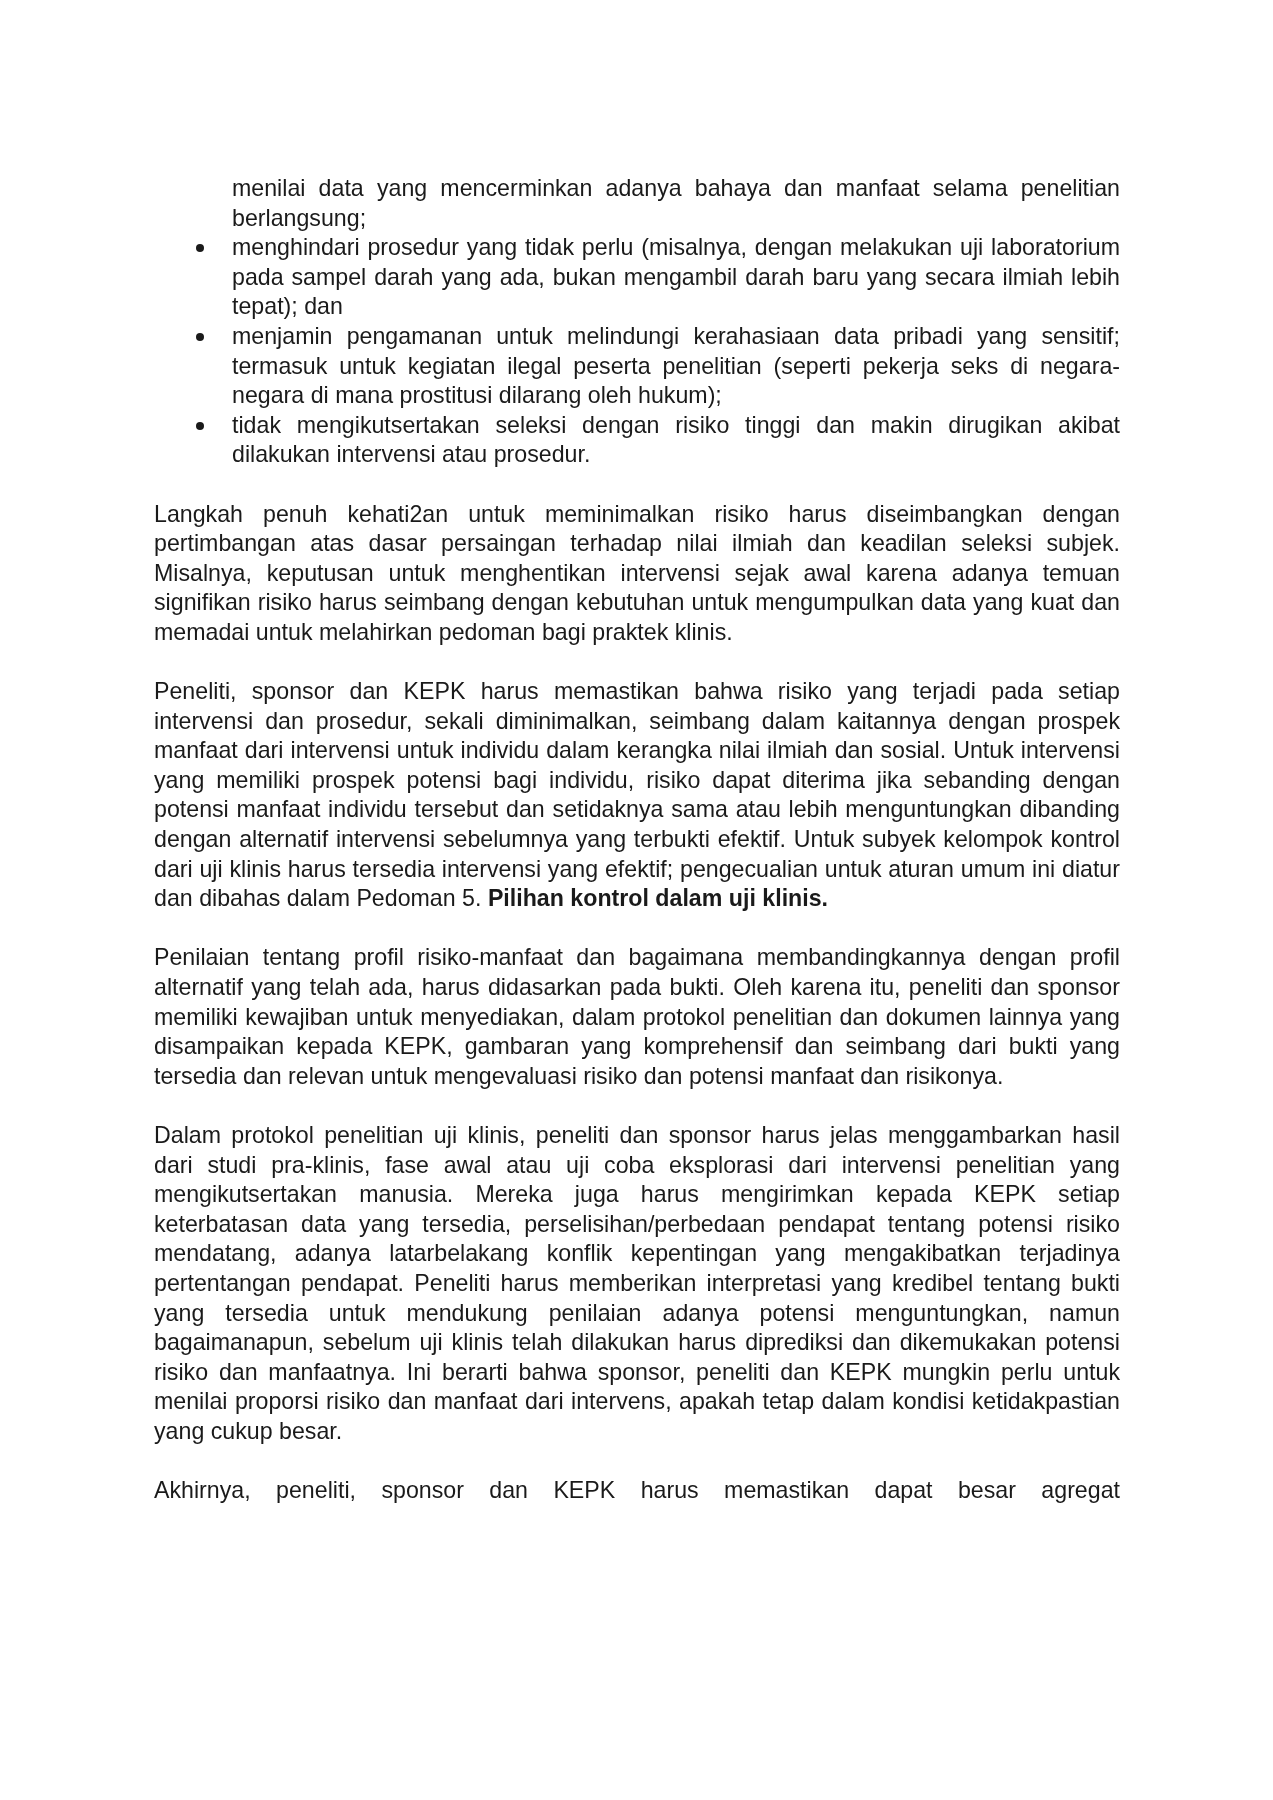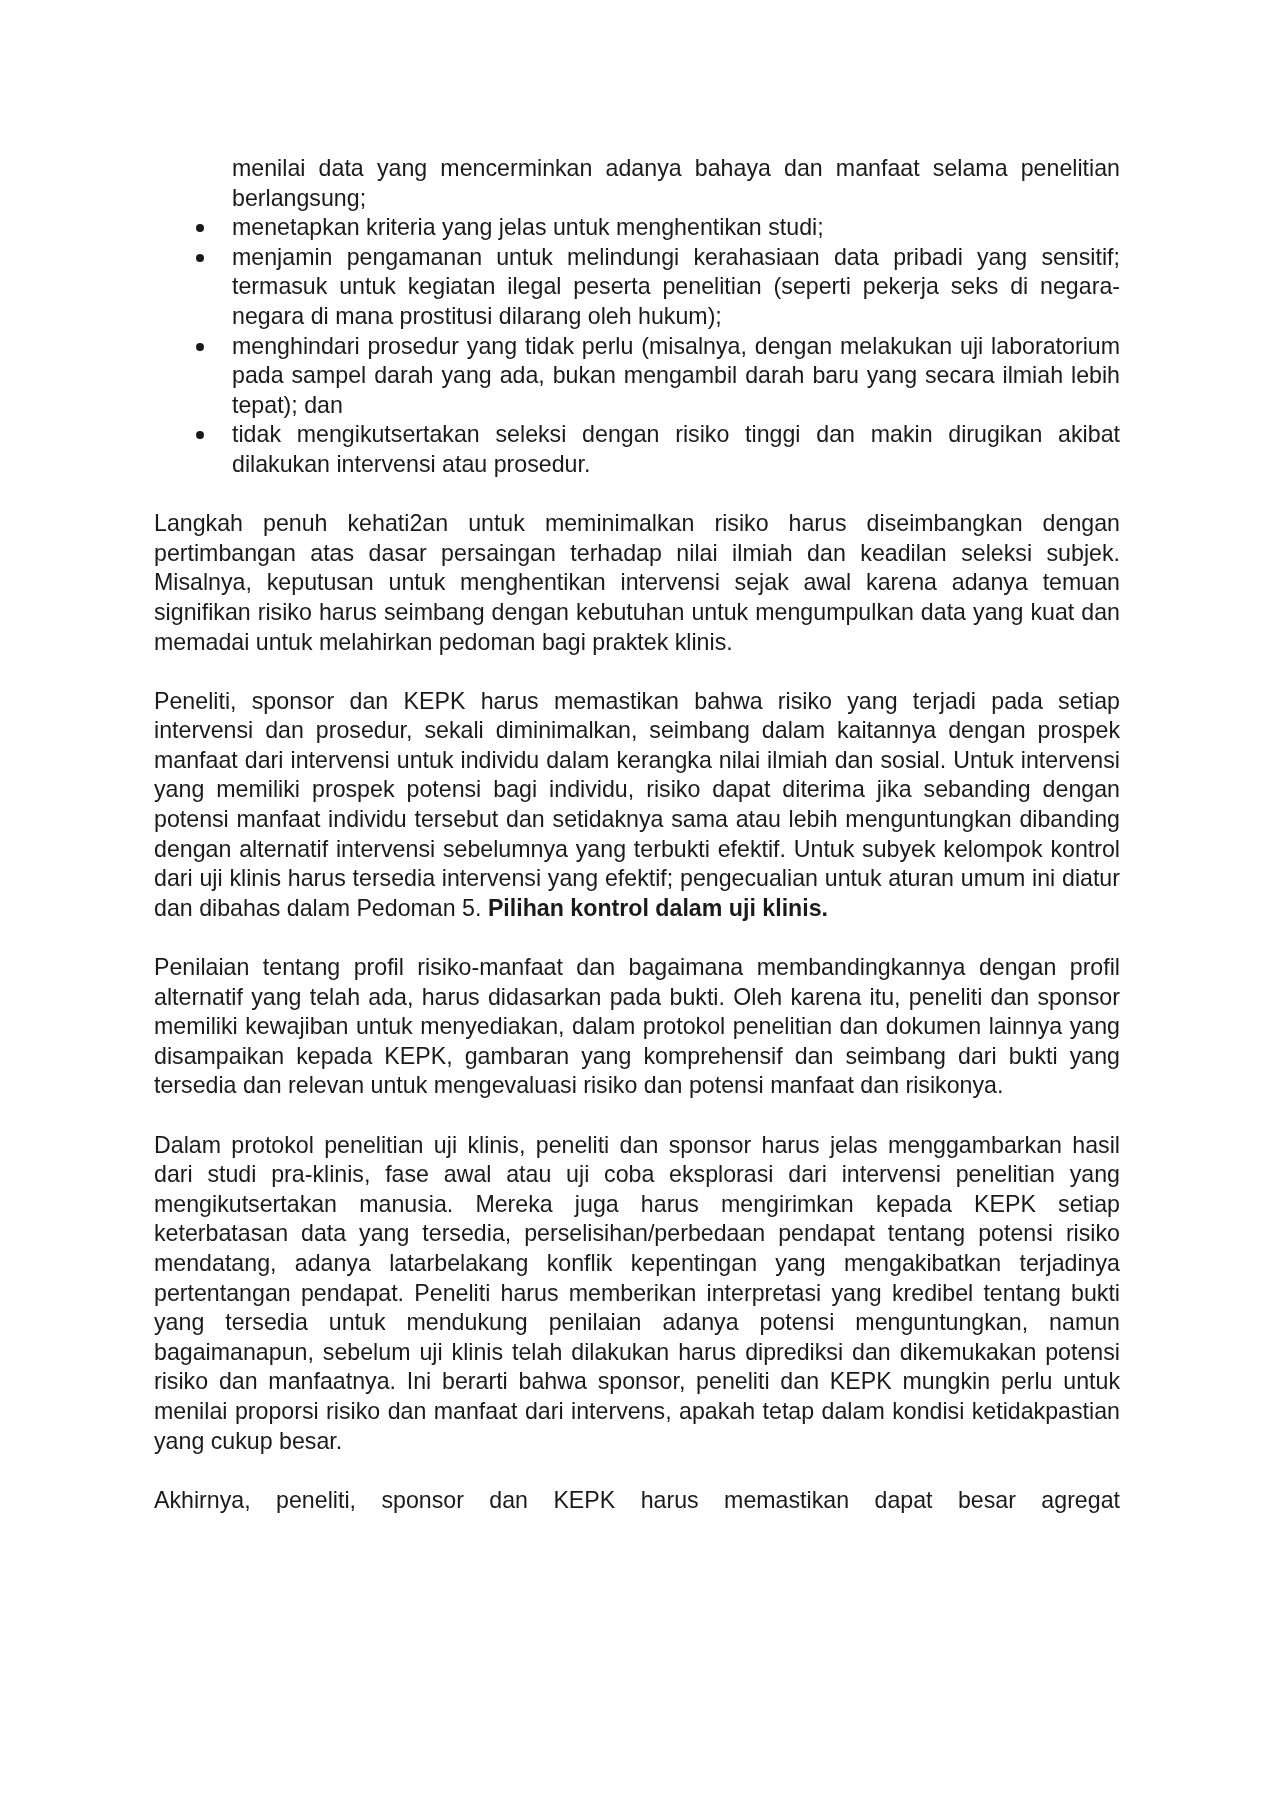--- a/index.html
+++ b/index.html
@@ -13,33 +13,32 @@
   }
   .page p { margin: 0 0 29.6px 0; text-align: justify; text-align-last: left; }
   .u { text-underline-offset: 3px; text-decoration-thickness: 1.5px; }
   .b { font-weight: bold; }
   ul.bullets { list-style: none; margin: 0 0 29.6px 0; padding: 0 0 0 78px; }
   ul.bullets li { position: relative; text-align: justify; text-align-last: left; }
   ul.bullets li .dot {
     position: absolute; left: -36px; top: 11px; width: 8px; height: 8px;
     background: #1a1a1a; border-radius: 50%;
   }
-  .cont { padding-left: 78px; text-align: justify; text-align-last: left; }
+  .cont { padding-left: 78px; text-align: justify; text-align-last: left; margin-top: 20px; }
 </style>
 </head>
 <body>
 
 <div class="page">
 
   <div class="cont">menilai data yang mencerminkan adanya bahaya dan manfaat selama penelitian berlangsung;</div>
 
   <ul class="bullets">
-    <li><span class="dot"></span><span>menetapkan kriteria yang jelas untuk menghentikan studi;</span></li>
+    <li><span class="dot"></span><span>menghindari prosedur yang tidak perlu (misalnya, dengan melakukan uji laboratorium pada sampel darah yang ada, bukan mengambil darah baru yang secara ilmiah lebih tepat); dan</span></li>
     <li><span class="dot"></span><span>menjamin pengamanan untuk melindungi kerahasiaan data pribadi yang sensitif; termasuk untuk kegiatan ilegal peserta penelitian (seperti pekerja seks di negara-negara di mana prostitusi dilarang oleh hukum);</span></li>
-    <li><span class="dot"></span><span>menghindari prosedur yang tidak perlu (misalnya, dengan melakukan uji laboratorium pada sampel darah yang ada, bukan mengambil darah baru yang secara ilmiah lebih tepat); dan</span></li>
     <li><span class="dot"></span><span>tidak mengikutsertakan seleksi dengan risiko tinggi dan makin dirugikan akibat dilakukan intervensi atau prosedur.</span></li>
   </ul>
 
   <p>
     <span>Langkah penuh kehati2an untuk meminimalkan risiko harus diseimbangkan dengan pertimbangan atas dasar persaingan terhadap nilai ilmiah dan keadilan seleksi subjek. Misalnya,</span><span class="u"> keputusan untuk menghentikan intervensi sejak awal karena adanya temuan signifikan risiko harus seimbang dengan kebutuhan untuk mengumpulkan data yang kuat dan memadai untuk melahirkan pedoman bagi praktek klinis.</span>
   </p>
 
   <p>
     <span>Peneliti, sponsor dan KEPK harus memastikan bahwa risiko yang terjadi pada setiap intervensi dan prosedur, sekali diminimalkan, seimbang dalam kaitannya dengan prospek manfaat dari intervensi untuk individu dalam kerangka nilai ilmiah dan sosial. Untuk intervensi yang memiliki prospek potensi bagi individu, risiko dapat diterima jika sebanding dengan potensi manfaat individu tersebut dan setidaknya sama atau lebih menguntungkan dibanding dengan alternatif intervensi sebelumnya yang terbukti efektif. Untuk subyek kelompok kontrol dari uji klinis harus tersedia intervensi yang efektif; pengecualian untuk aturan umum ini diatur dan dibahas dalam Pedoman 5. </span><span class="u b">Pilihan kontrol dalam uji klinis.</span>
   </p>

